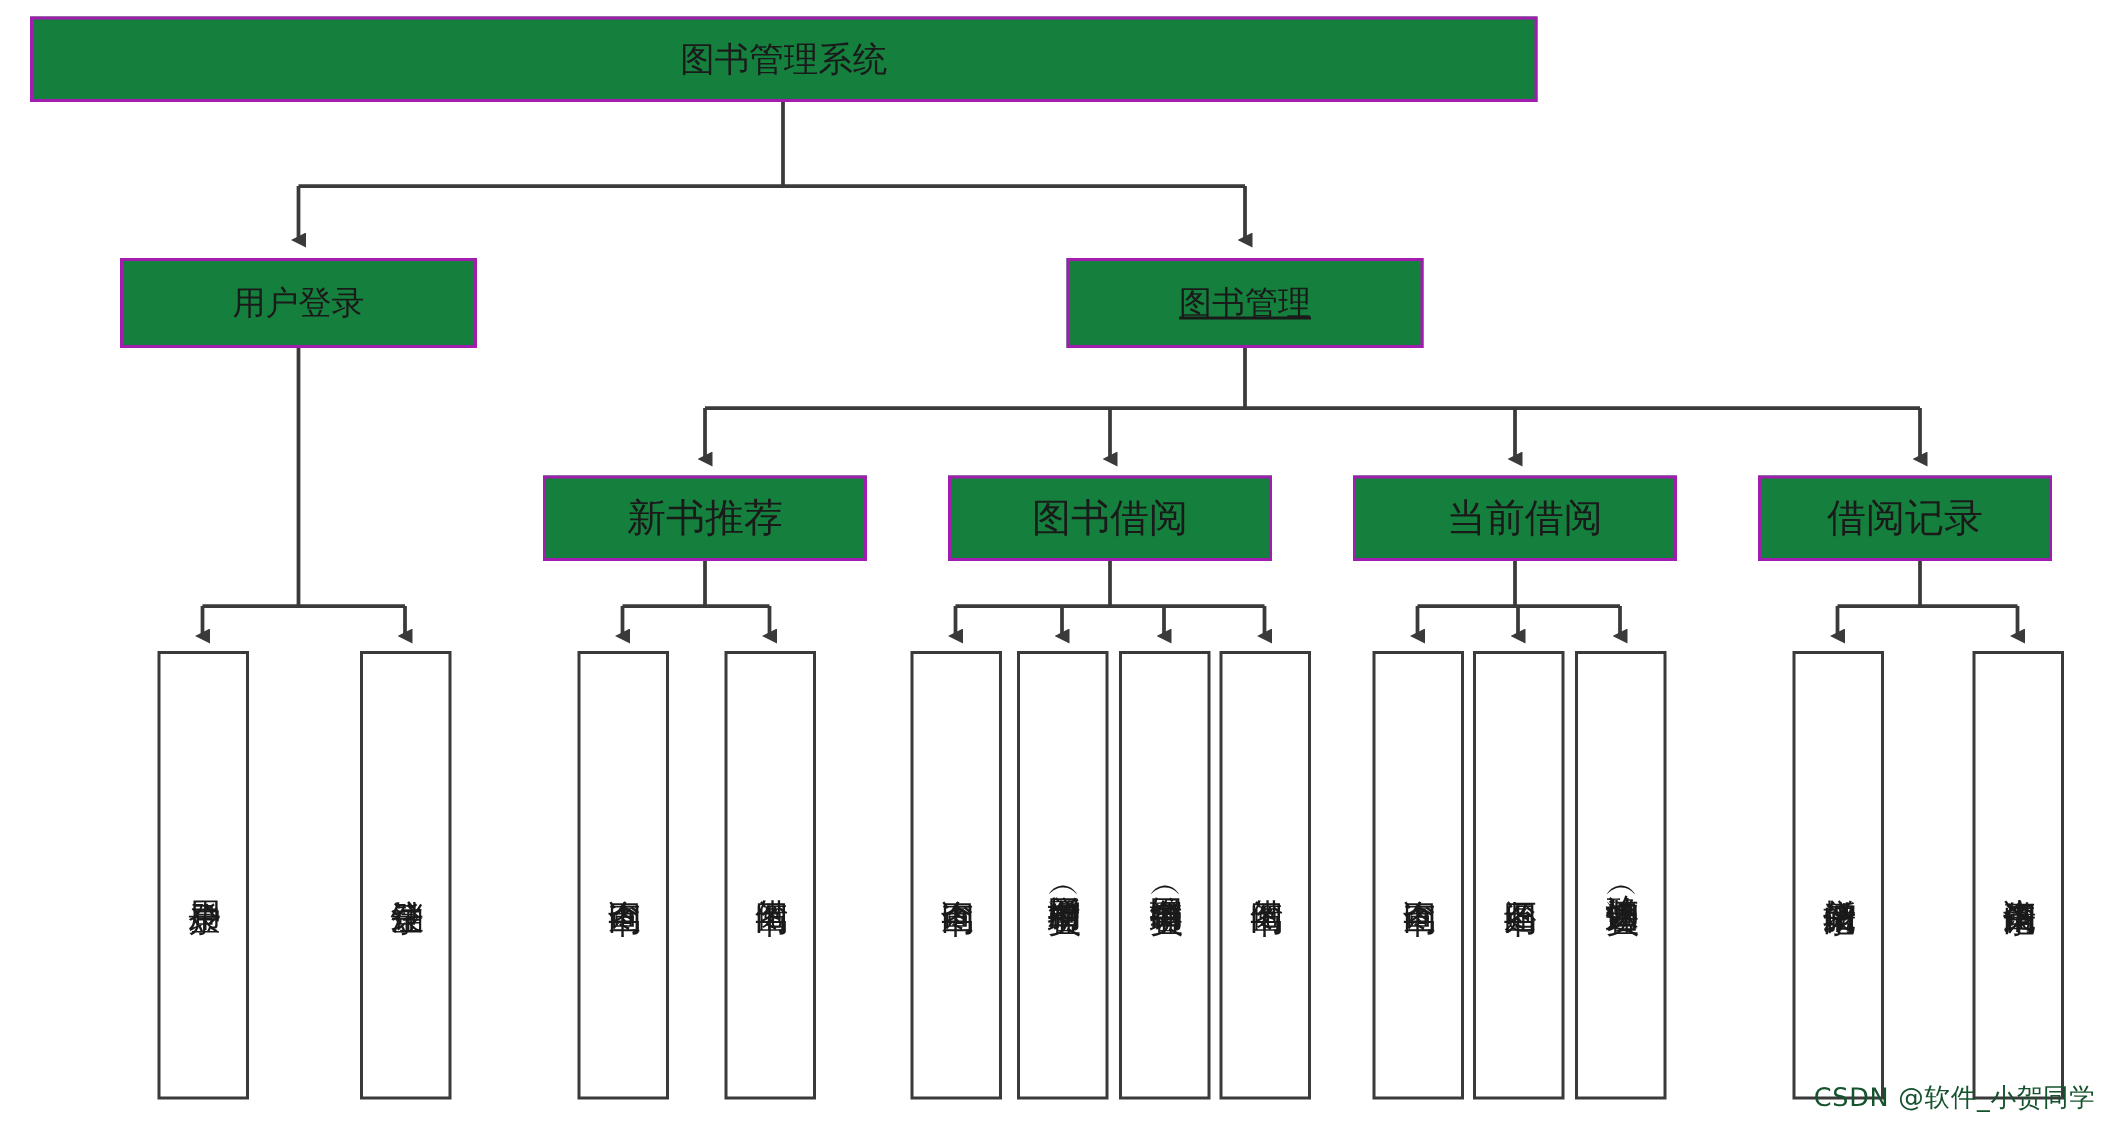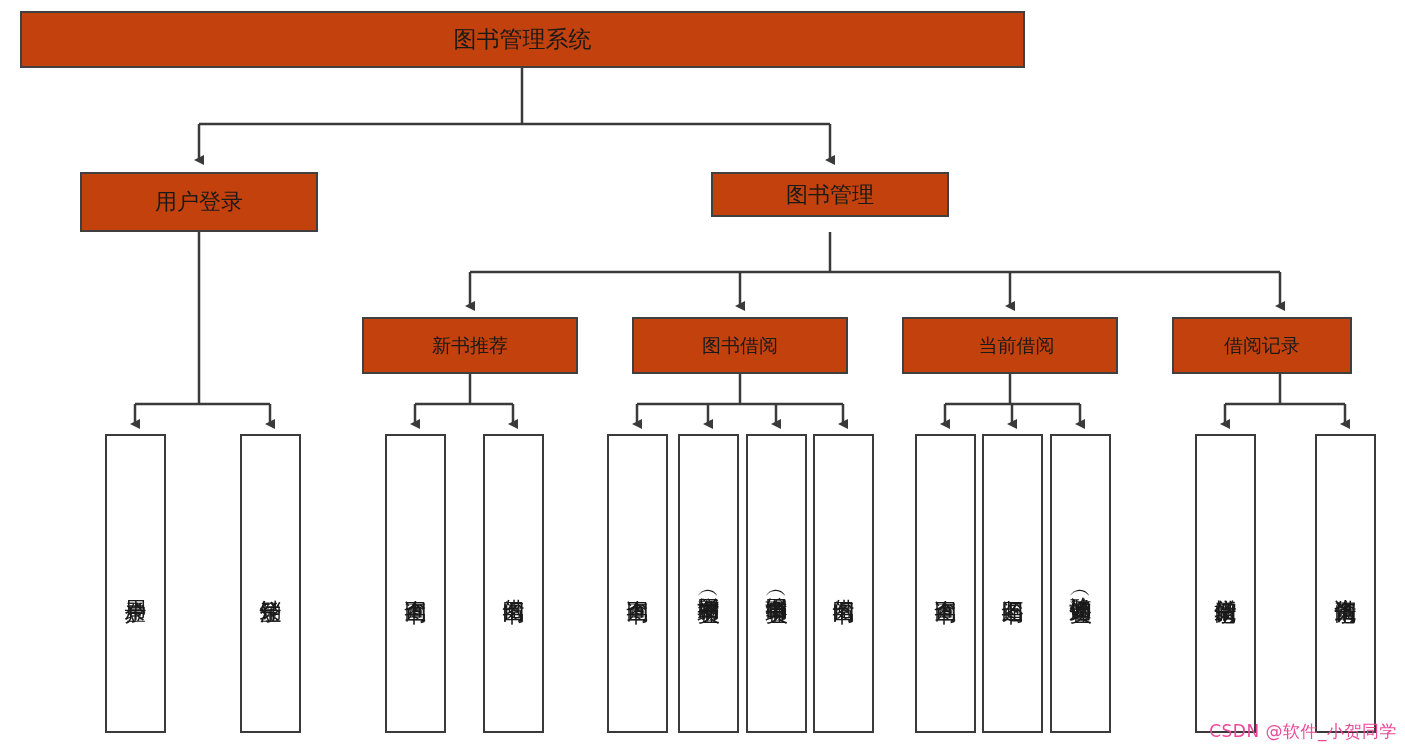--- a/index.html
+++ b/index.html
@@ -9,30 +9,30 @@
     font-family:"DejaVu Sans","Liberation Sans",sans-serif;
     overflow:hidden;
     position:relative;
   }
   #canvas{position:absolute;left:0;top:0;width:1405px;height:747px;}
   svg.edges{position:absolute;left:0;top:0;width:1405px;height:747px;pointer-events:none;}
 
   .node{
     position:absolute;
     box-sizing:border-box;
-    background:#c2410c;
-    border:2px solid #404040;
+    background:#15803d;
+    border:2px solid #a21caf;
     display:flex;
     align-items:center;
     justify-content:center;
     color:#1a1a1a;
   }
   .node.root{font-size:23px;}
   .node.lvl2{font-size:22px;}
-  .node.lvl3{font-size:19px;}
+  .node.lvl3{font-size:26px;}
 
   .leaf{
     position:absolute;
     box-sizing:border-box;
     background:#ffffff;
     border:2px solid #3a3a3a;
     display:flex;
     align-items:center;
     justify-content:center;
     overflow:hidden;
@@ -45,21 +45,21 @@
     letter-spacing:1px;
     color:#1a1a1a;
     white-space:nowrap;
   }
 
   .watermark{
     position:absolute;
     right:8px;
     bottom:4px;
     font-size:17px;
-    color:#ec4899;
+    color:#14532d;
     letter-spacing:0.5px;
     white-space:nowrap;
   }
 </style>
 </head>
 <body>
 
 <div id="canvas">
 
   <svg class="edges" viewBox="0 0 1405 747" xmlns="http://www.w3.org/2000/svg">
@@ -112,34 +112,34 @@
     </g>
   </svg>
 
   <div class="node root" style="left:20px;top:11px;width:1005px;height:57px;">
     <span>图书管理系统</span>
   </div>
 
   <div class="node lvl2" style="left:80px;top:172px;width:238px;height:60px;">
     <span>用户登录</span>
   </div>
-  <div class="node lvl2" style="left:711px;top:172px;width:238px;height:45px;">
+  <div class="node lvl2" style="left:711px;top:172px;width:238px;height:60px;text-decoration:underline;">
     <span>图书管理</span>
   </div>
 
   <div class="node lvl3" style="left:362px;top:317px;width:216px;height:57px;">
     <span>新书推荐</span>
   </div>
   <div class="node lvl3" style="left:632px;top:317px;width:216px;height:57px;text-align:right;">
     <span>图书借阅</span>
   </div>
   <div class="node lvl3" style="left:902px;top:317px;width:216px;height:57px;padding-left:13px;">
     <span>当前借阅</span>
   </div>
-  <div class="node lvl3" style="left:1172px;top:317px;width:180px;height:57px;">
+  <div class="node lvl3" style="left:1172px;top:317px;width:196px;height:57px;">
     <span>借阅记录</span>
   </div>
 
   <div class="leaf" style="left:105px;top:434px;width:61px;height:299px;">
     <span class="vtext">用户登录</span>
   </div>
   <div class="leaf" style="left:240px;top:434px;width:61px;height:299px;">
     <span class="vtext">注销登录</span>
   </div>
 

